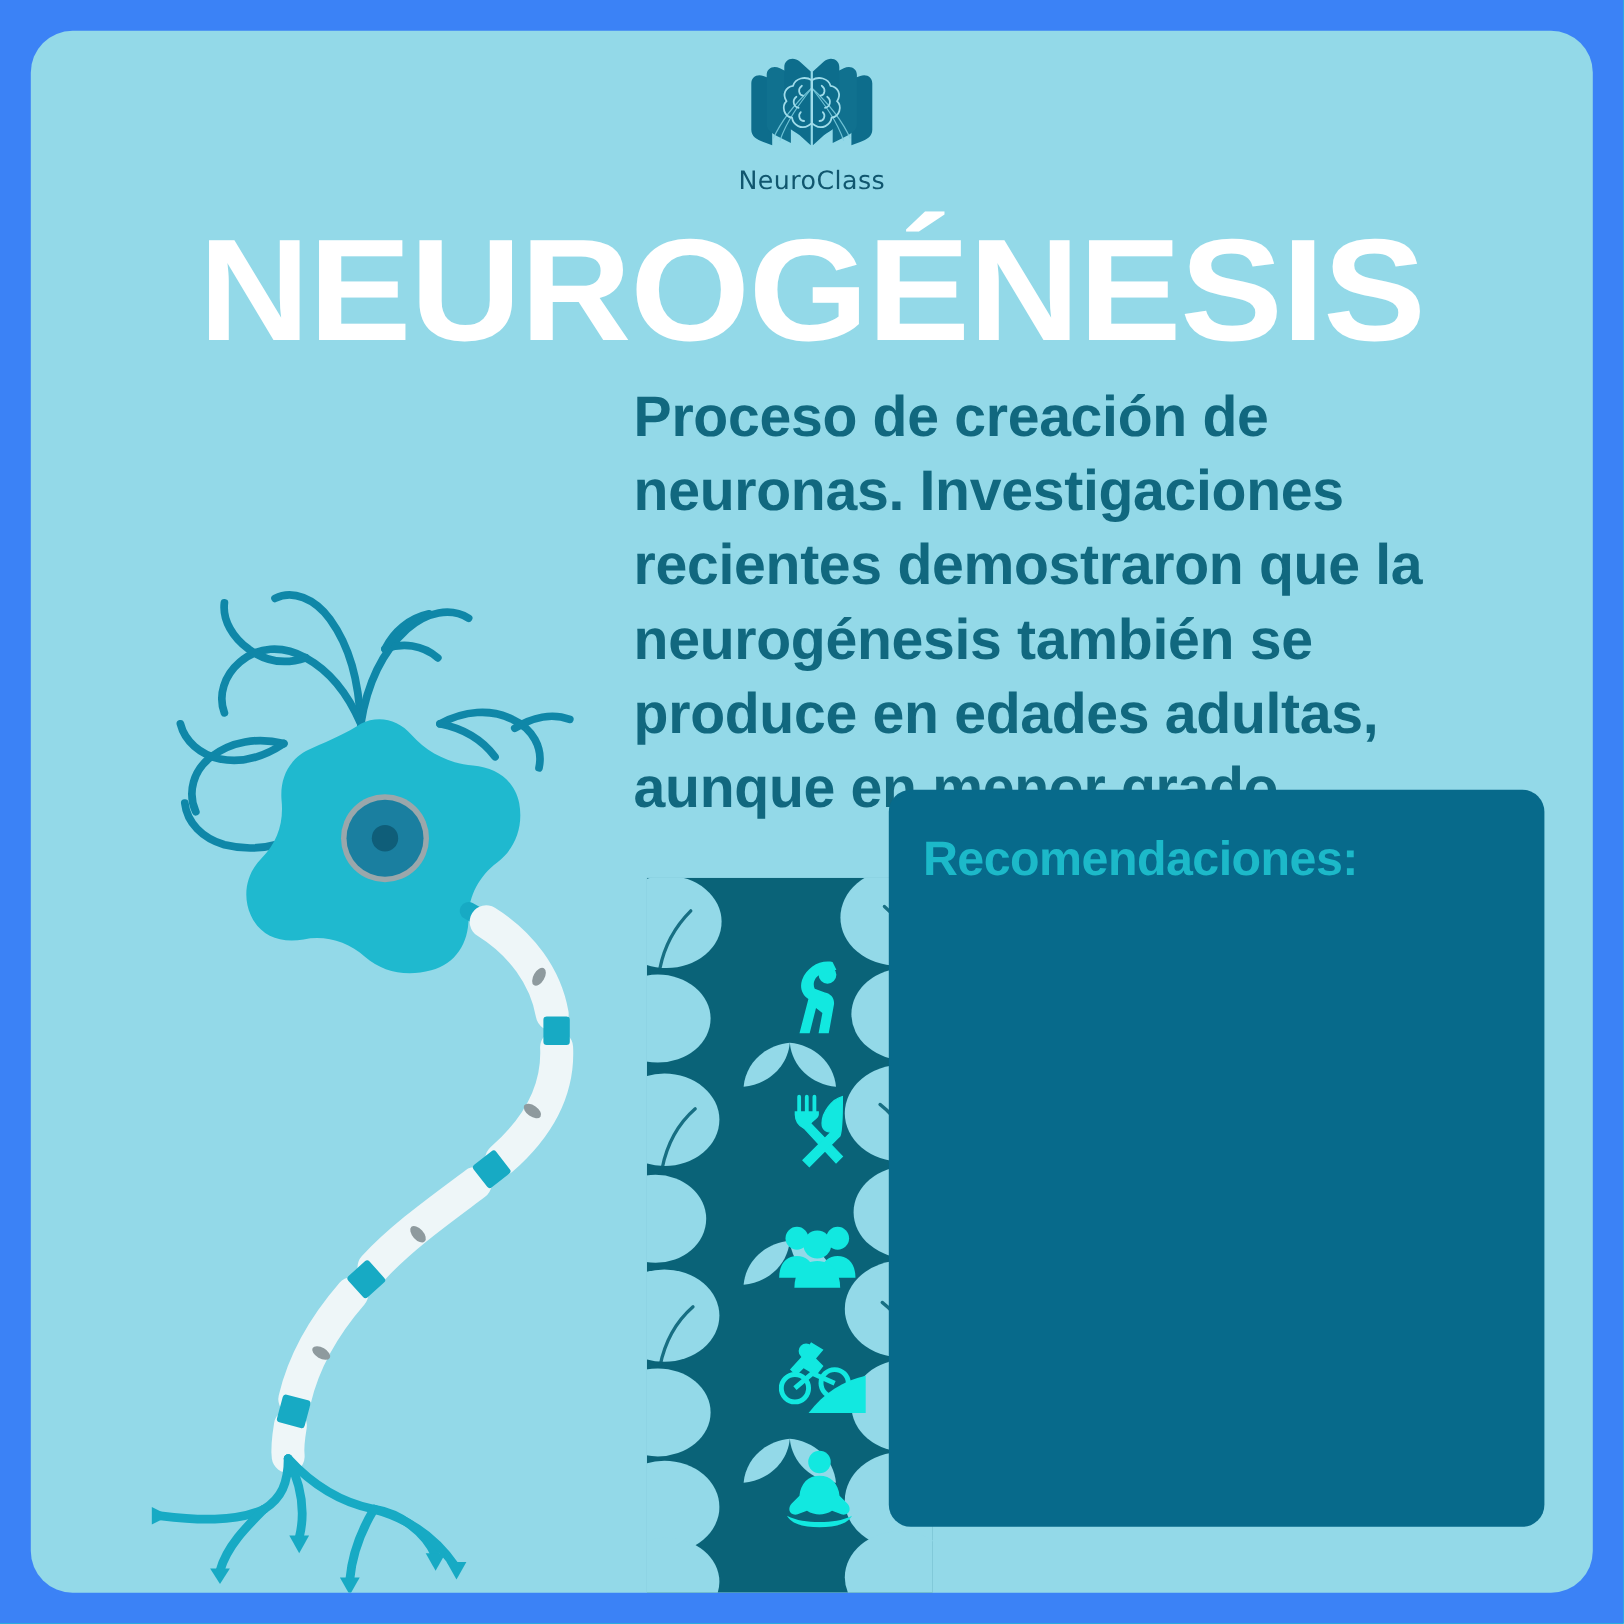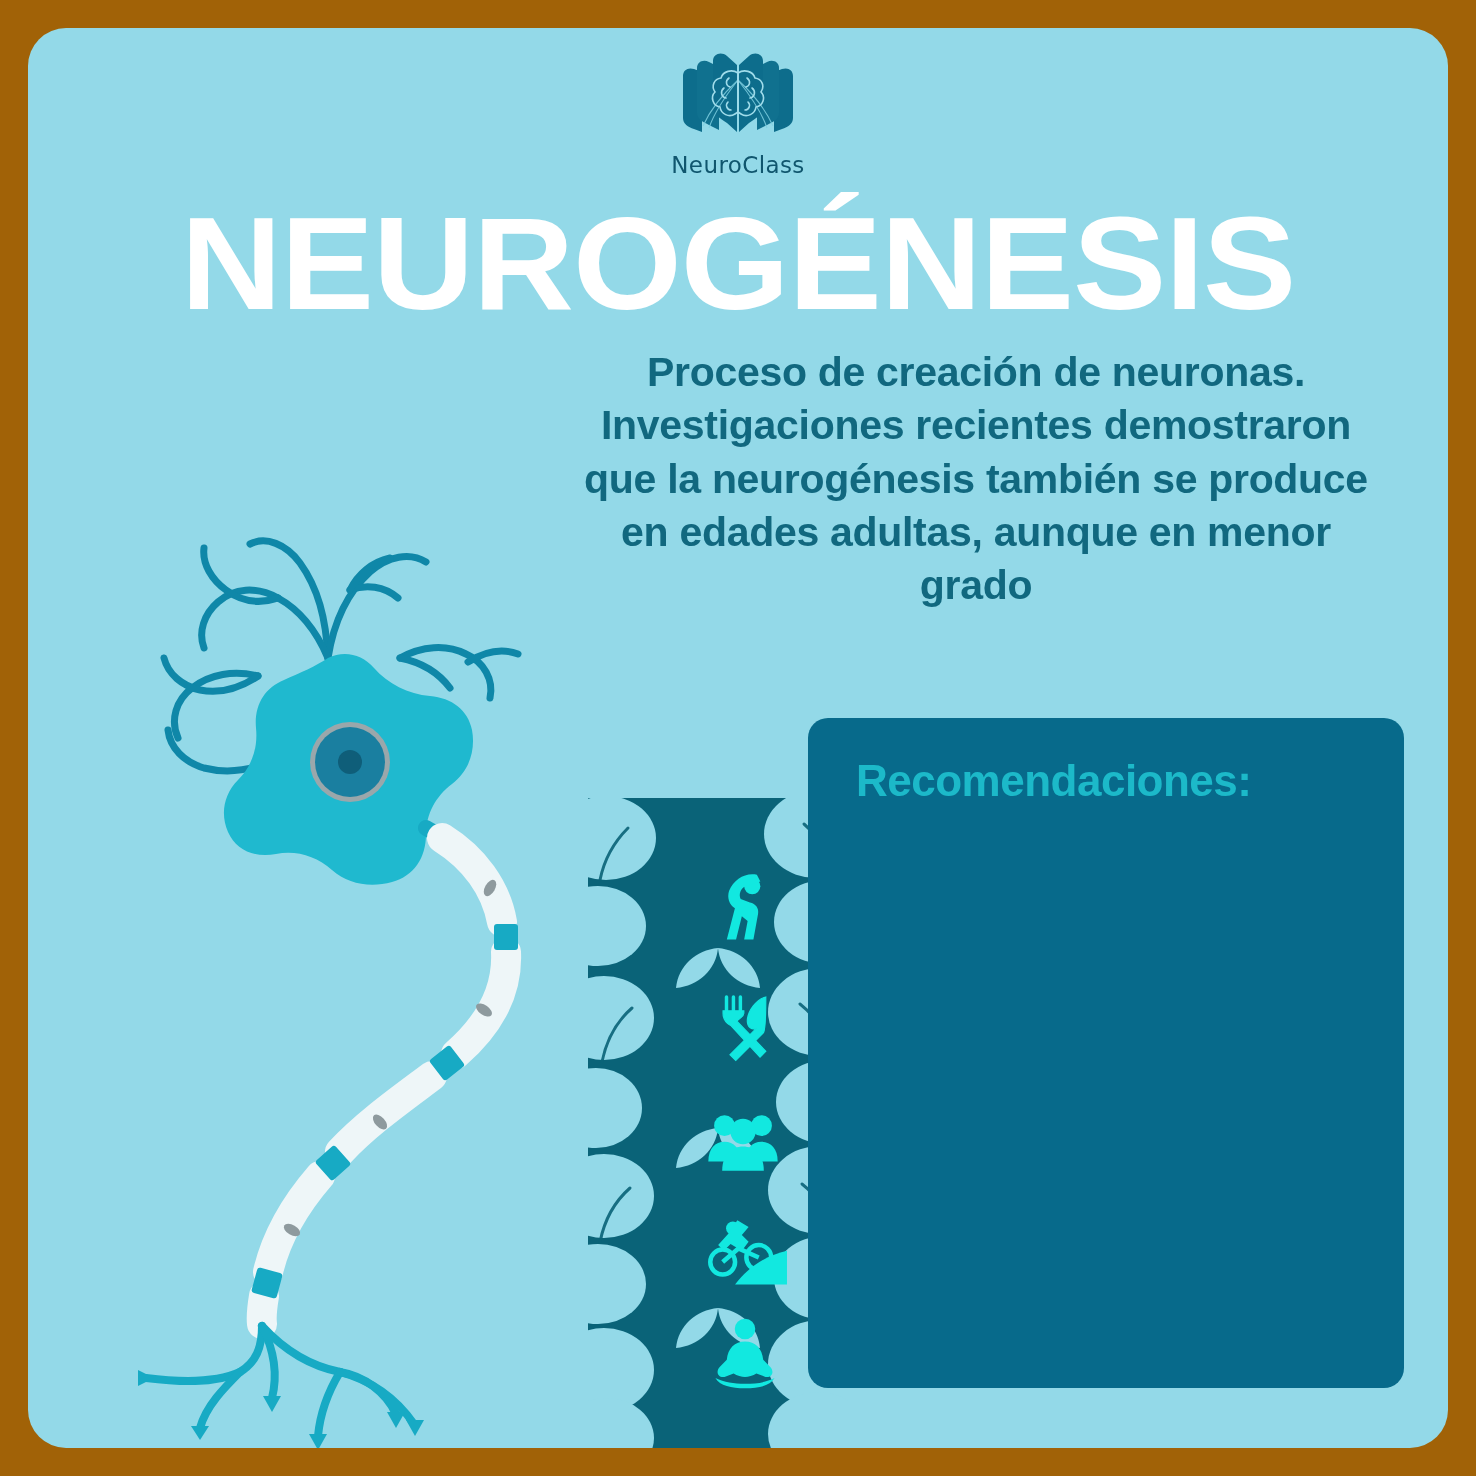--- a/index.html
+++ b/index.html
@@ -7,21 +7,21 @@
   html, body {
     width:1476px; height:1476px;
     overflow:hidden;
     background:#0fb8d4;
     font-family:"Liberation Sans", sans-serif;
   }
 
   #poster {
     position:relative;
     width:1476px; height:1476px;
-    background:#a16207;
+    background:#3b82f6;
   }
 
   
   #canvas {
     position:absolute;
     left:28px; top:28px;
     width:1420px; height:1420px;
     background:#93d9e8;
     border-radius:38px;
     overflow:hidden;
@@ -58,25 +58,25 @@
     line-height:1.0;
     letter-spacing:-1px;
     transform:scaleX(1.06);
   }
 
   
   #intro {
     position:absolute;
     left:548px; top:318px;
     width:800px;
-    text-align:center;
+    text-align:left;
     color:#11687f;
     font-family:"Liberation Sans", sans-serif;
     font-weight:700;
-    font-size:41px;
+    font-size:52px;
     line-height:1.30;
     letter-spacing:-0.3px;
   }
 
   
   #neuron-art {
     position:absolute;
     left:0px; top:330px;
     width:640px; height:1090px;
   }
@@ -88,21 +88,21 @@
     width:260px; height:650px;
   }
 
   
   #rec-panel {
     position:absolute;
     left:780px; top:690px;
     width:596px; height:670px;
     background:#076a8b;
     border-radius:20px;
-    padding:38px 0 0 48px;
+    padding:38px 0 0 31px;
   }
   #rec-title {
     color:#1cb9c9;
     font-family:"Liberation Sans", sans-serif;
     font-weight:700;
     font-size:44px;
     letter-spacing:-0.5px;
     margin-bottom:42px;
   }
   .rec-item {

